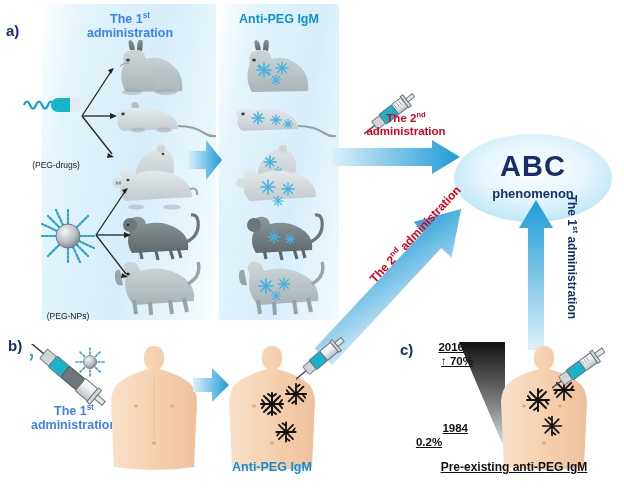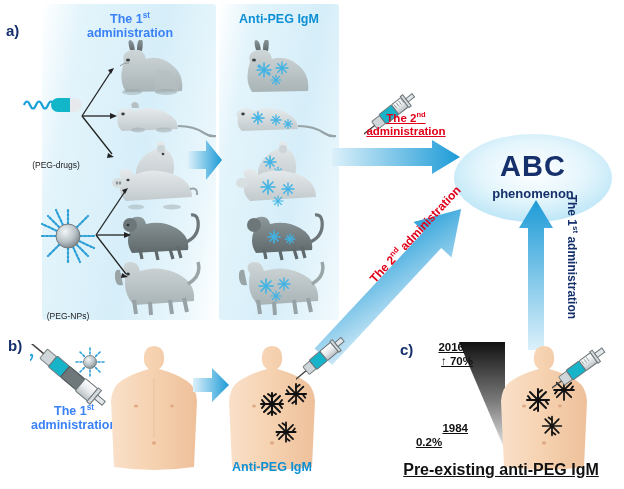--- a/index.html
+++ b/index.html
@@ -356,21 +356,21 @@
           <line x1="34" y1="19" x2="34" y2="24"></line>
           <line x1="37" y1="19" x2="37" y2="24"></line>
           <line x1="40" y1="19" x2="40" y2="24"></line>
           <line x1="43" y1="19" x2="43" y2="24"></line>
         </g>
       <rect x="44" y="17" width="3" height="14" fill="#d4dadd" stroke="#6d7679" stroke-width="1"></rect>
       <rect x="47" y="22" width="8" height="4" fill="#e3e7e9" stroke="#6d7679" stroke-width="1"></rect>
       <line x1="6" y1="24" x2="-12" y2="24" stroke="#444" stroke-width="1.4"></line>
     </g>
   </svg>
-  <div class="abs red" style="left:352px;top:112px;width:108px;text-decoration:underline;">
+  <div class="abs red" style="left:352px;top:112px;width:108px;">
     <span>The 2</span><sup>nd</sup><br>
     <span>administration</span>
   </div>
 
   <svg class="abs" style="left:332px;top:140px;" width="128" height="34" viewBox="0 0 128 34">
     <path d="M0 8 h100 v-8 l28 17 l-28 17 v-8 h-100z" fill="url(#gArrow)"></path>
   </svg>
 
   <svg class="abs" style="left:452px;top:132px;" width="162" height="92" viewBox="0 0 162 92">
     <ellipse cx="81" cy="46" rx="79" ry="44" fill="url(#gEllipse)"></ellipse>
@@ -544,15 +544,15 @@
           <line x1="32" y1="23" x2="32" y2="28"></line>
           <line x1="35" y1="23" x2="35" y2="28"></line>
           <line x1="38" y1="23" x2="38" y2="28"></line>
         </g>
       <rect x="44" y="21" width="3" height="14" fill="#d4dadd" stroke="#6d7679" stroke-width="1"></rect>
       <rect x="47" y="25" width="9" height="5" fill="#e3e7e9" stroke="#6d7679" stroke-width="1"></rect>
       <line x1="4" y1="28" x2="-12" y2="28" stroke="#444" stroke-width="1.4"></line>
     </g>
   </svg>
 
-  <div class="abs blk" style="left:391px;top:460px;width:220px;font-size:16px;">Pre-existing anti-PEG IgM</div>
+  <div class="abs blk" style="left:404px;top:460px;width:220px;font-size:12px;">Pre-existing anti-PEG IgM</div>
 
 </div>
 
 </body></html>

